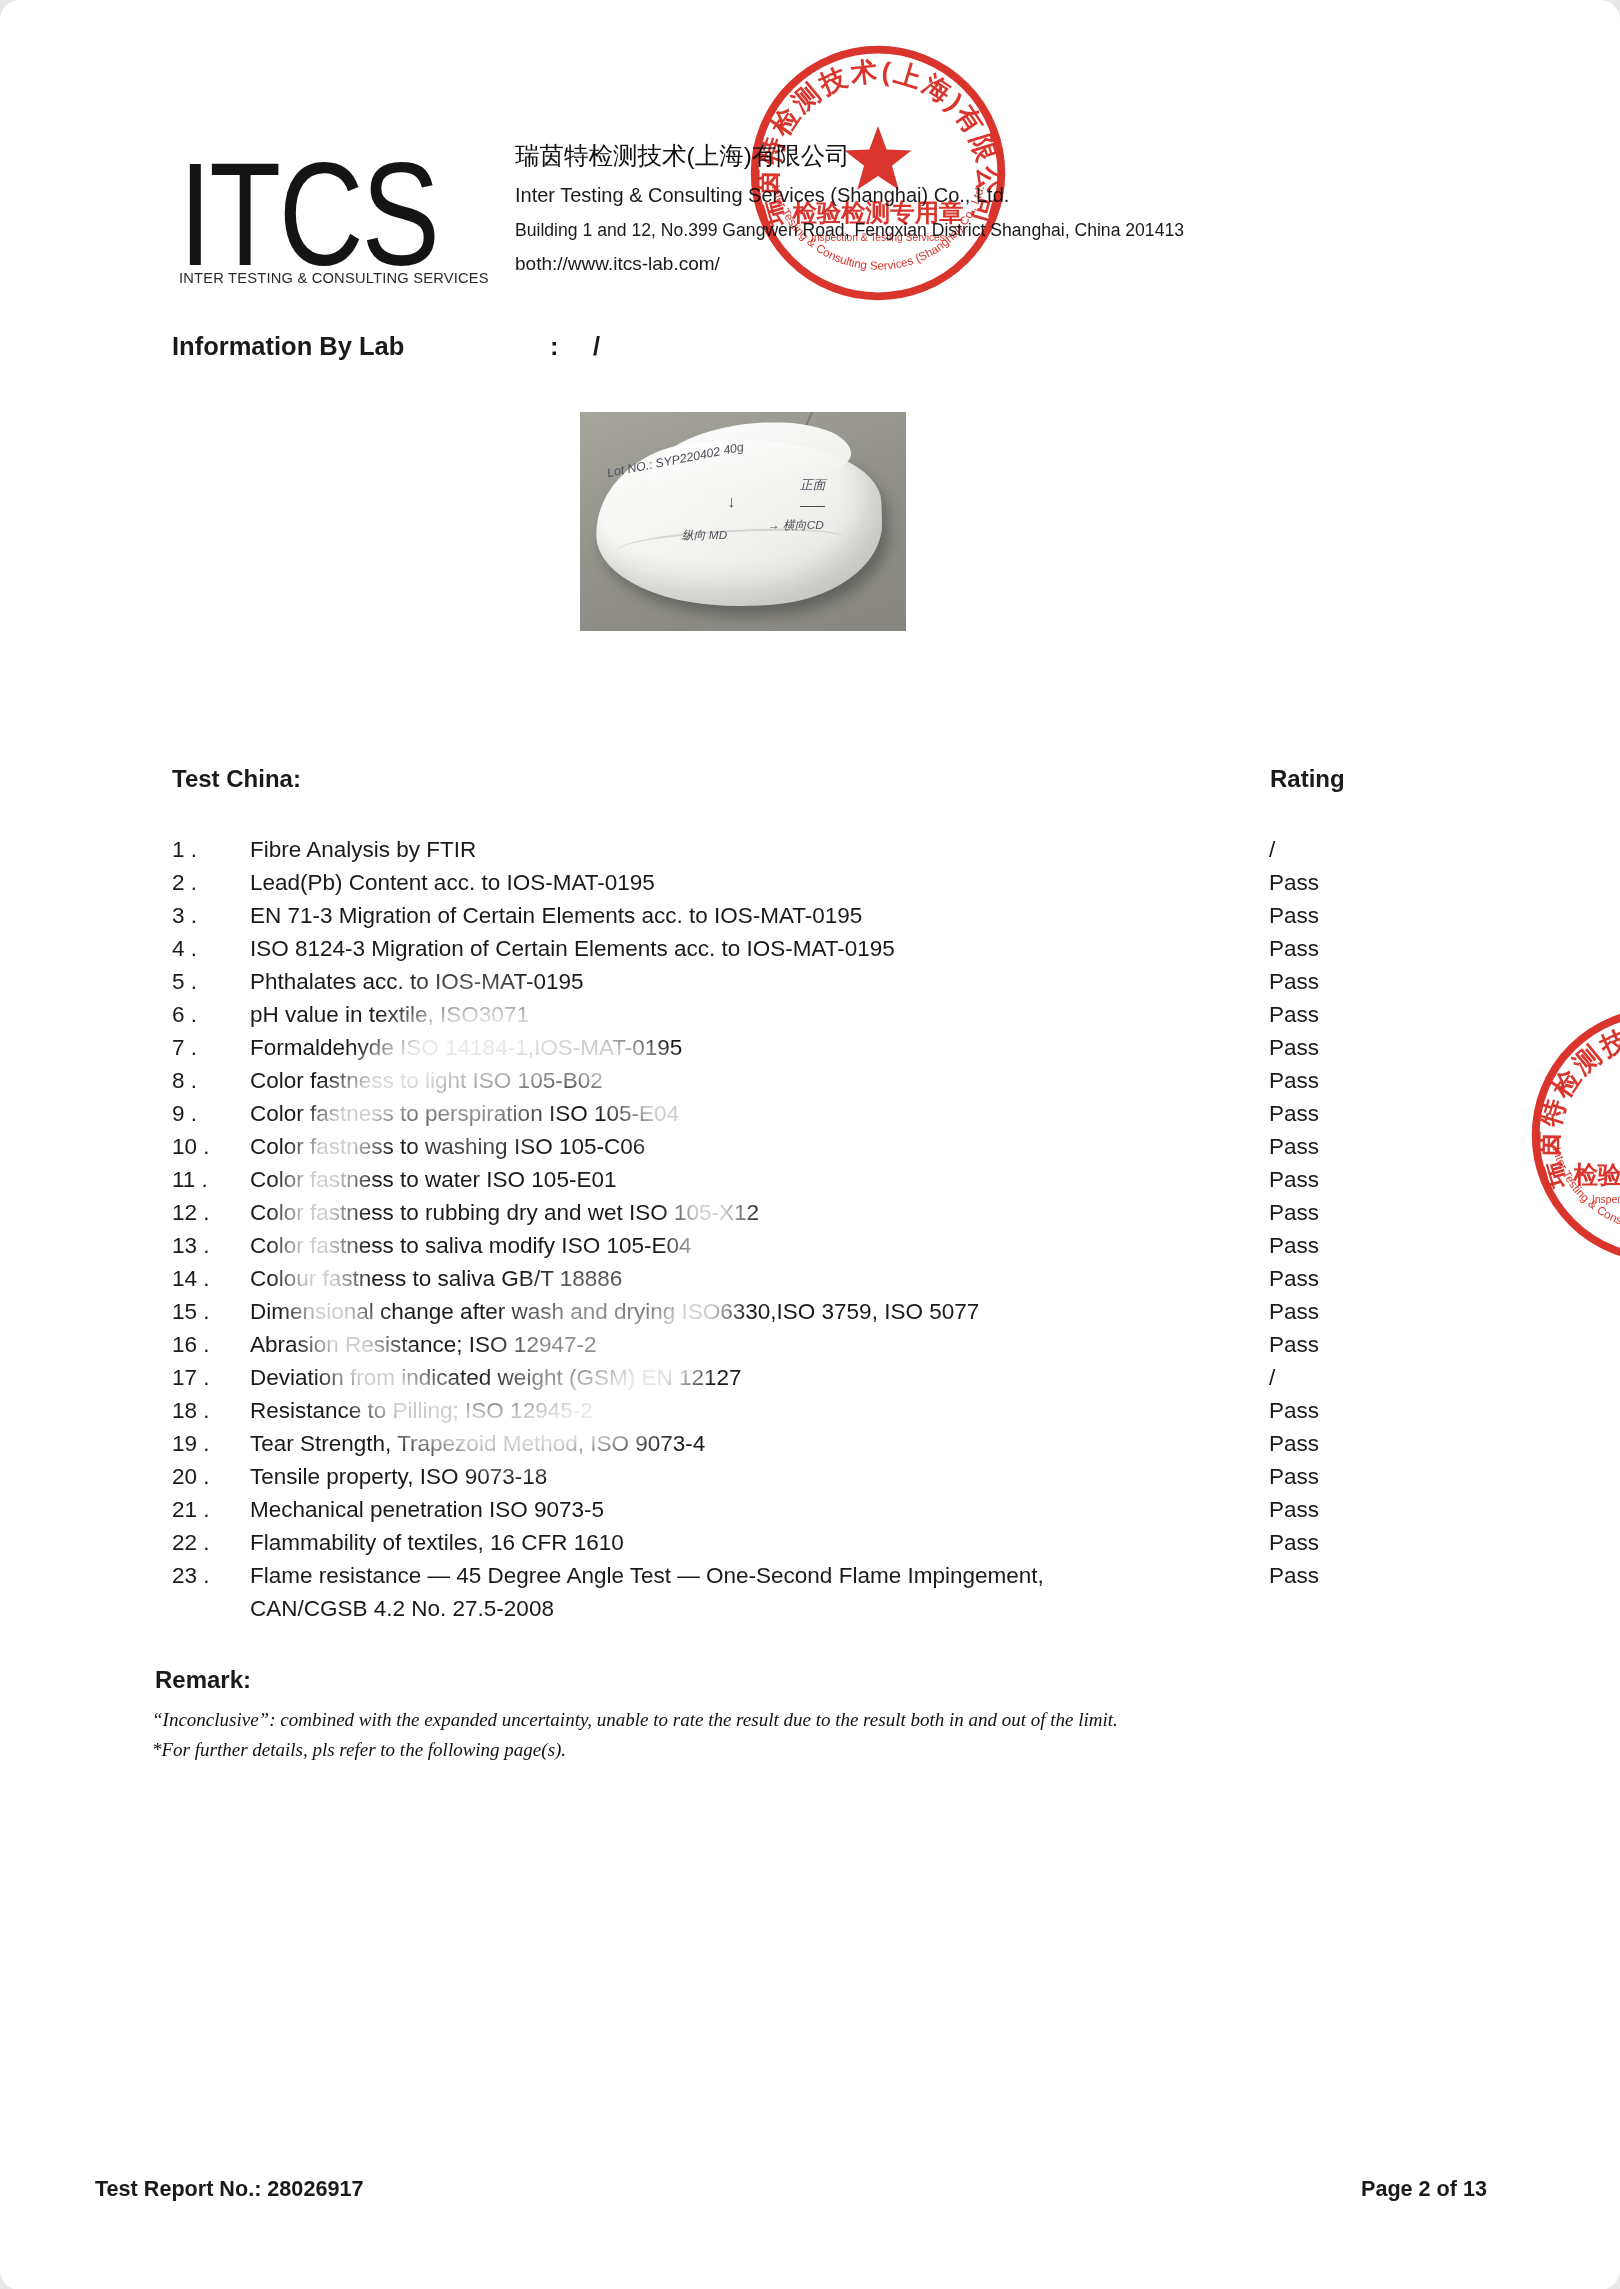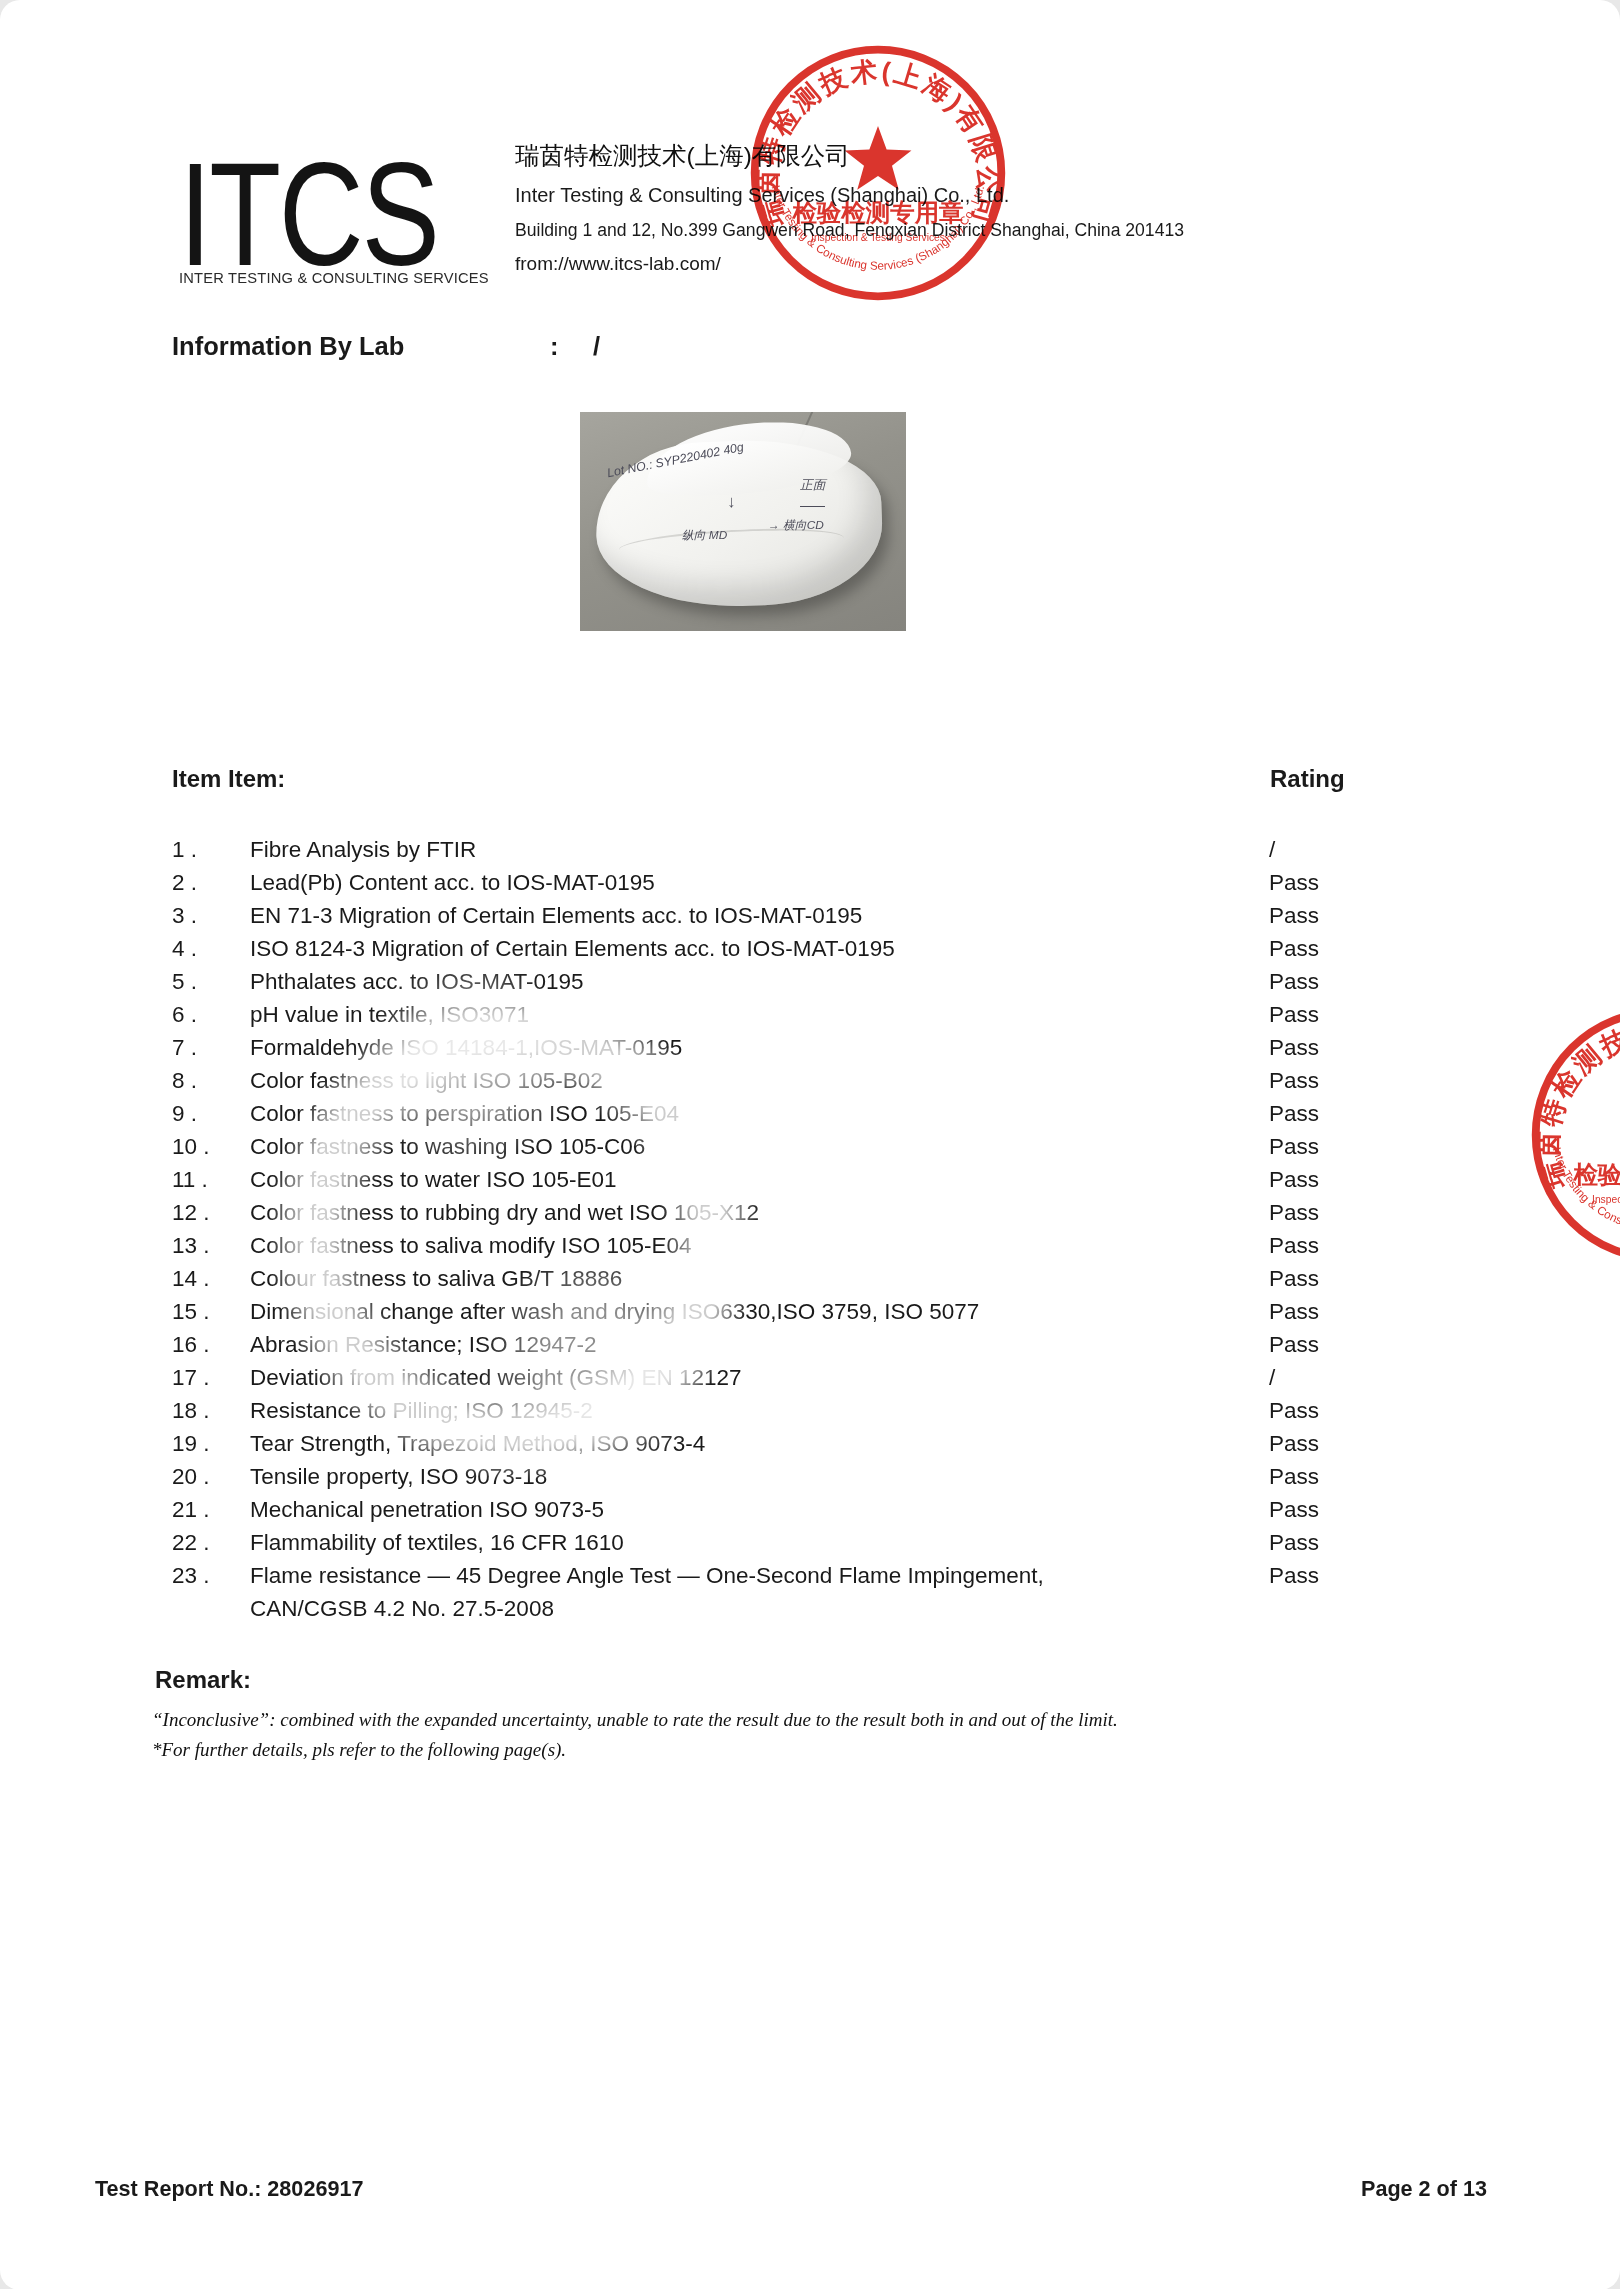--- a/index.html
+++ b/index.html
@@ -100,21 +100,21 @@
 
 <div class="page">
 
   <div class="logo-text">ITCS</div>
   <div class="logo-tagline">INTER TESTING &amp; CONSULTING SERVICES</div>
 
   <div class="company-block">
     <p class="company-cn">瑞茵特检测技术(上海)有限公司</p>
     <p class="company-en">Inter Testing &amp; Consulting Services (Shanghai) Co., Ltd.</p>
     <p class="company-addr">Building 1 and 12, No.399 Gangwen Road, Fengxian District Shanghai, China 201413</p>
-    <p class="company-url">from://www.itcs-lab.com/</p>
+    <p class="company-url">both://www.itcs-lab.com/</p>
   </div>
 
   <svg class="stamp stamp-main" viewBox="0 0 280 280">
     <defs>
       <path id="arcTop1" d="M 40 178 A 104 104 0 1 1 240 178" fill="none"></path>
       <path id="arcBot1" d="M 30 148 A 112 112 0 0 0 250 148" fill="none"></path>
     </defs>
     <circle cx="140" cy="140" r="126" fill="none" stroke="#d7251d" stroke-width="8"></circle>
     <text font-size="27" font-weight="bold" fill="#d7251d" letter-spacing="3">
       <textPath href="#arcTop1" startOffset="50%" text-anchor="middle">瑞茵特检测技术(上海)有限公司</textPath>
@@ -140,21 +140,21 @@
     <div class="cloth-crease"></div>
     <div class="ann ann-lot">Lot NO.: SYP220402 40g</div>
     <div class="ann ann-arrow">↓</div>
     <div class="ann ann-md">纵向  MD</div>
     <div class="ann ann-front">正面</div>
     <div class="ann ann-cd">→ 横向CD</div>
   </div>
 
   <div class="ttable">
     <div class="thead">
-      <span class="thead-item">Item Item:</span>
+      <span class="thead-item">Test China:</span>
       <span class="thead-rating">Rating</span>
     </div>
     <div class="rows">
 
         <div class="trow">
           <span class="tno">1 .</span>
           <span class="titem">Fibre Analysis by FTIR</span>
           <span class="trating">/</span>
         </div>
 

